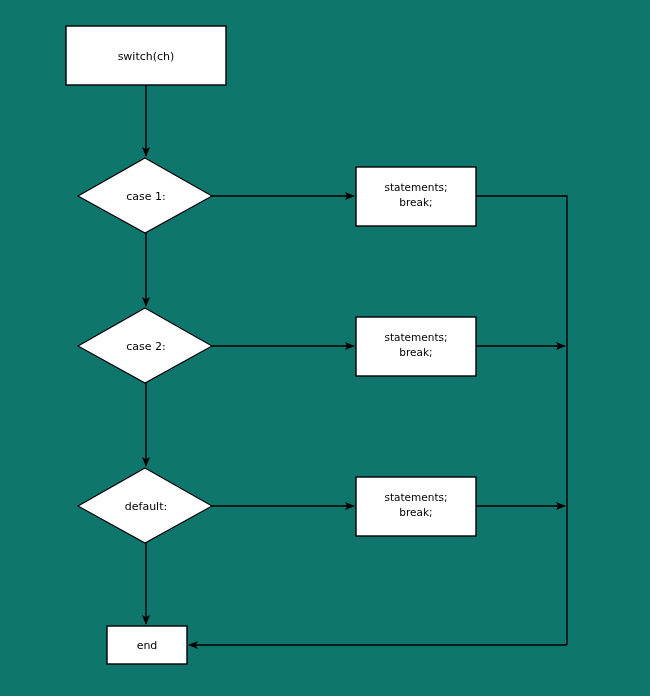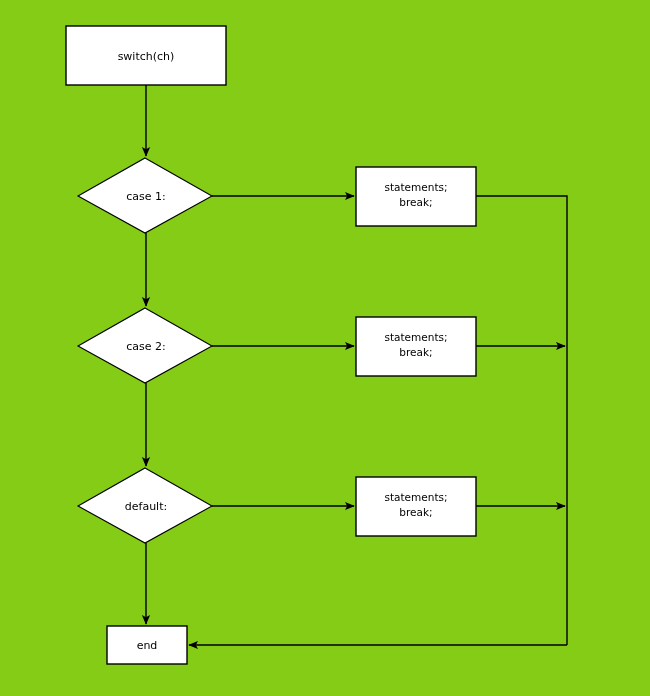--- a/index.html
+++ b/index.html
@@ -7,21 +7,21 @@
     padding: 0;
     background: #ffffff;
   }
   body {
     font-family: "DejaVu Sans", sans-serif;
   }
   #canvas {
     position: relative;
     width: 650px;
     height: 696px;
-    background: #84cc16;
+    background: #0f766e;
     overflow: hidden;
   }
   #flow-svg {
     position: absolute;
     top: 0;
     left: 0;
     width: 650px;
     height: 696px;
   }
   .node-shape {

